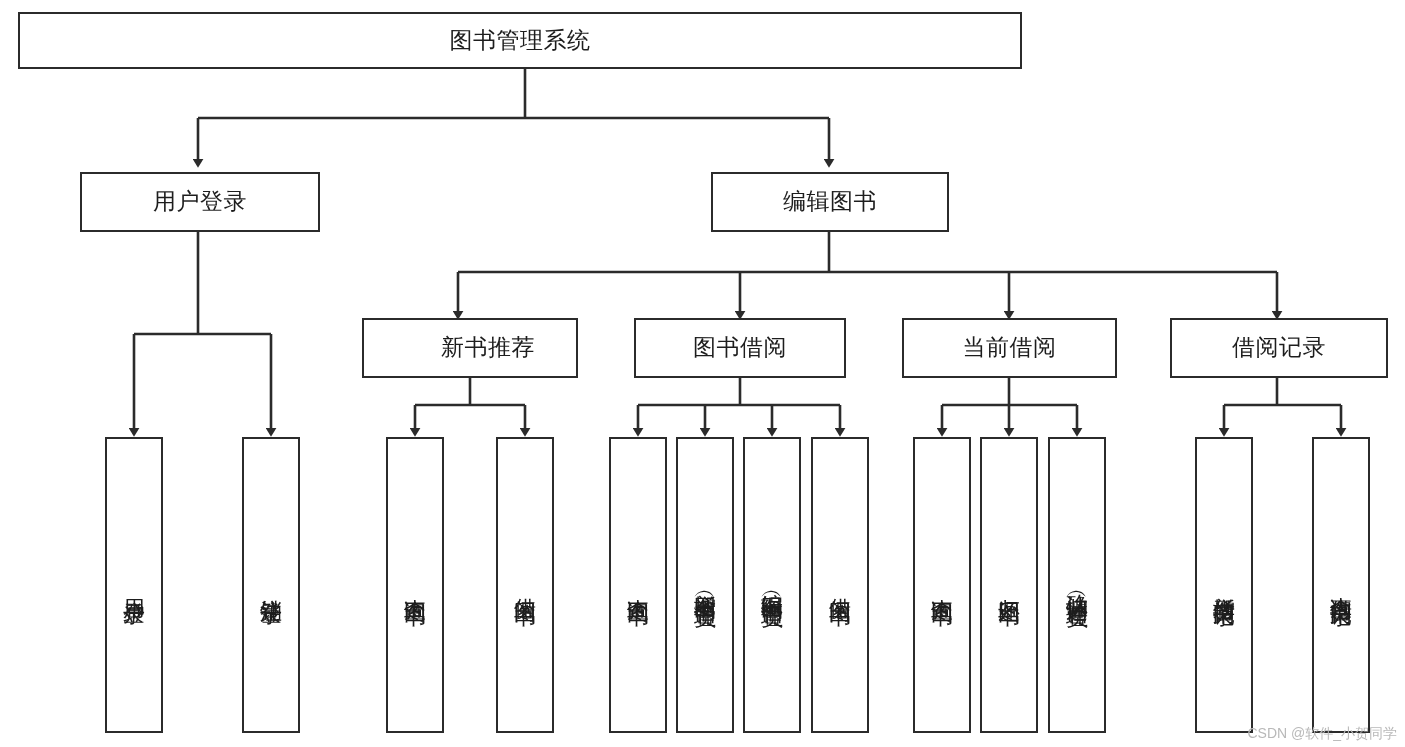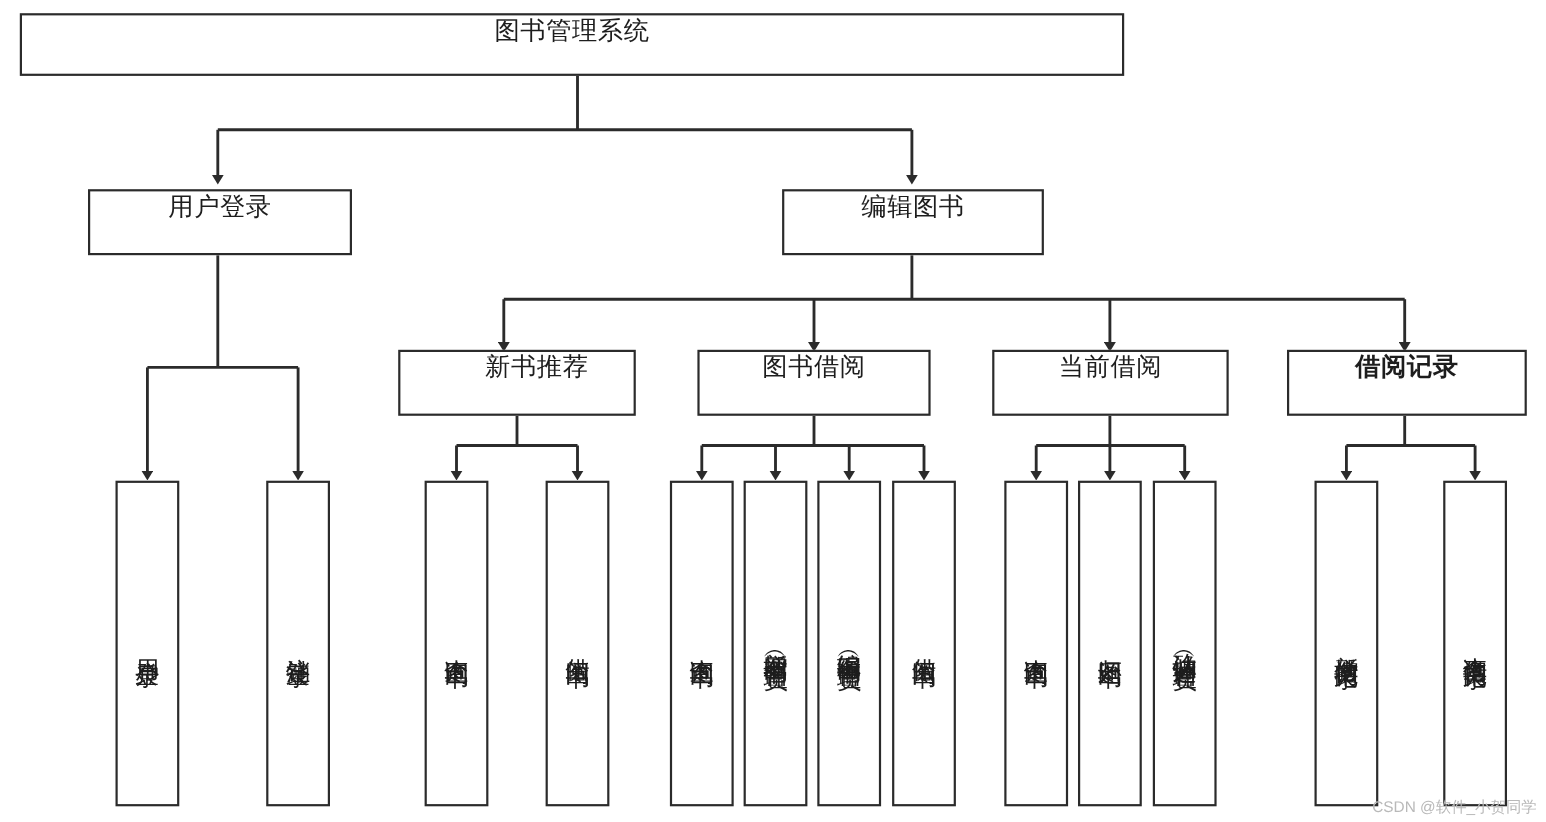--- a/index.html
+++ b/index.html
@@ -19,20 +19,21 @@
     left:0; top:0;
     width:1405px; height:747px;
     pointer-events:none;
   }
   .node{
     position:absolute;
     box-sizing:border-box;
     border:2.5px solid #2b2b2b;
     background:#ffffff;
     display:flex;
+    align-items:center;
     justify-content:center;
     line-height:1.18;
   }
   .node .label{
     display:block;
     text-align:center;
     color:#1d1d1d;
     white-space:pre;
   }
   
@@ -134,21 +135,21 @@
 
   <div class="node horiz" style="left:362px;top:318px;width:216px;height:60px;padding-left:36px;">
     <span class="label">新书推荐</span>
   </div>
   <div class="node horiz" style="left:634px;top:318px;width:212px;height:60px;">
     <span class="label">图书借阅</span>
   </div>
   <div class="node horiz" style="left:902px;top:318px;width:215px;height:60px;">
     <span class="label">当前借阅</span>
   </div>
-  <div class="node horiz" style="left:1170px;top:318px;width:218px;height:60px;font-weight:bold;">
+  <div class="node horiz" style="left:1170px;top:318px;width:218px;height:60px;">
     <span class="label">借阅记录</span>
   </div>
 
   <div class="node vert" style="left:105px;top:437px;width:58px;height:296px;">
     <span class="label">用户登录</span>
   </div>
   <div class="node vert" style="left:242px;top:437px;width:58px;height:296px;">
     <span class="label">注销登录</span>
   </div>
 

